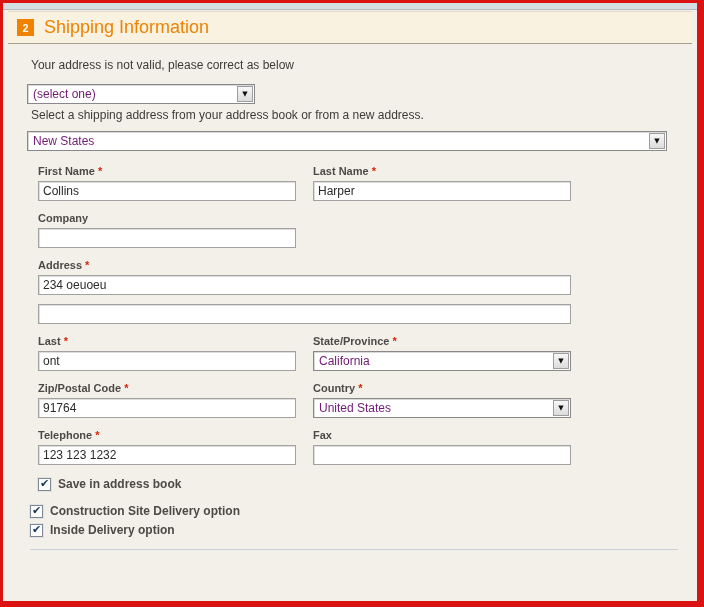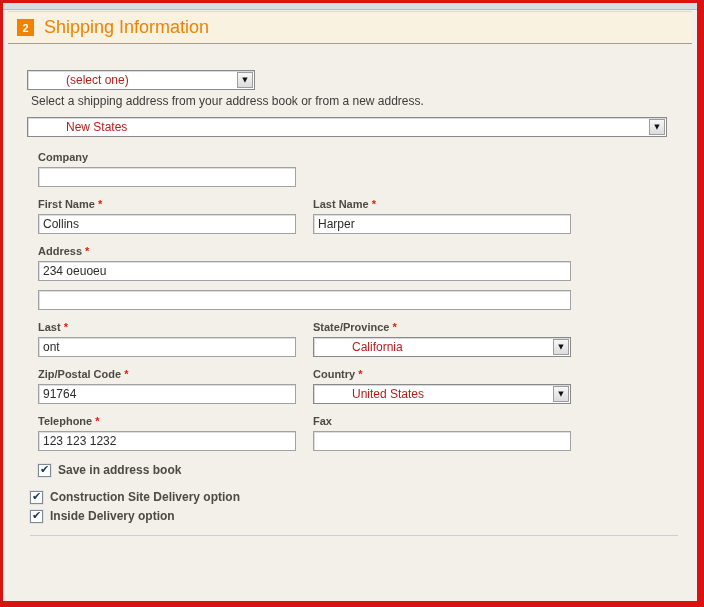--- a/index.html
+++ b/index.html
@@ -33,21 +33,21 @@
   .hint { margin-top:4px; margin-left:4px; }
 
   
   .sel {
     position:relative; height:20px; background:#fff;
     border:1px solid #898989;
     box-shadow:inset 1px 1px 0 #d9d9d9;
   }
   .sel .val {
     display:block; line-height:18px; padding:0 6px 0 5px;
-    font-size:12px; color:#b91c1c; white-space:nowrap; overflow:hidden;margin-left:33px;
+    font-size:12px; color:#701a75; white-space:nowrap; overflow:hidden;
   }
   .sel .btn {
     position:absolute; top:1px; right:1px; bottom:1px; width:16px;
     background:linear-gradient(#f7f7f7,#dcdcdc);
     border:1px solid #9d9d9d;
     display:flex; align-items:center; justify-content:center;
   }
   .sel .arrow { font-family:"DejaVu Sans", sans-serif; font-size:7px; color:#111; line-height:1; }
   .sel-sm { width:228px; margin-top:12px; }
   .sel-lg { width:640px; margin-top:9px; }
@@ -89,20 +89,21 @@
 <div class="page">
   <div class="top-strip"></div>
 
   <div class="section-header">
     <span class="step-badge">2</span>
     <span class="section-title">Shipping Information</span>
   </div>
 
   <div class="content">
 
+    <div class="notice">Your address is not valid, please correct as below</div>
 
     <div class="sel sel-sm">
       <span class="val">(select one)</span>
       <span class="btn">
           <span class="arrow">▼</span>
         </span>
     </div>
 
     <div class="hint">Select a shipping address from your address book or from a new address.</div>
 
@@ -110,33 +111,33 @@
       <span class="val">New States</span>
       <span class="btn">
           <span class="arrow">▼</span>
         </span>
     </div>
 
     <div class="form">
 
       <div class="frow">
         <div class="fcol">
+          <label class="flabel"><span>First Name</span> <em class="req">*</em></label>
+          <input class="txt" type="text" value="Collins" style="">
+        </div>
+        <div class="fcol">
+          <label class="flabel"><span>Last Name</span> <em class="req">*</em></label>
+          <input class="txt" type="text" value="Harper" style="">
+        </div>
+      </div>
+
+      <div class="frow">
+        <div class="fcol">
           <label class="flabel"><span>Company</span></label>
           <input class="txt" type="text" value="" style="">
-        </div>
-      </div>
-
-      <div class="frow">
-        <div class="fcol">
-          <label class="flabel"><span>First Name</span> <em class="req">*</em></label>
-          <input class="txt" type="text" value="Collins" style="">
-        </div>
-        <div class="fcol">
-          <label class="flabel"><span>Last Name</span> <em class="req">*</em></label>
-          <input class="txt" type="text" value="Harper" style="">
         </div>
       </div>
 
       <div class="frow">
         <div class="fcol-full">
           <label class="flabel"><span>Address</span> <em class="req">*</em></label>
           <input class="txt" type="text" value="234 oeuoeu" style="">
           <input class="txt addr2" type="text" value="" style="">
         </div>
       </div>

